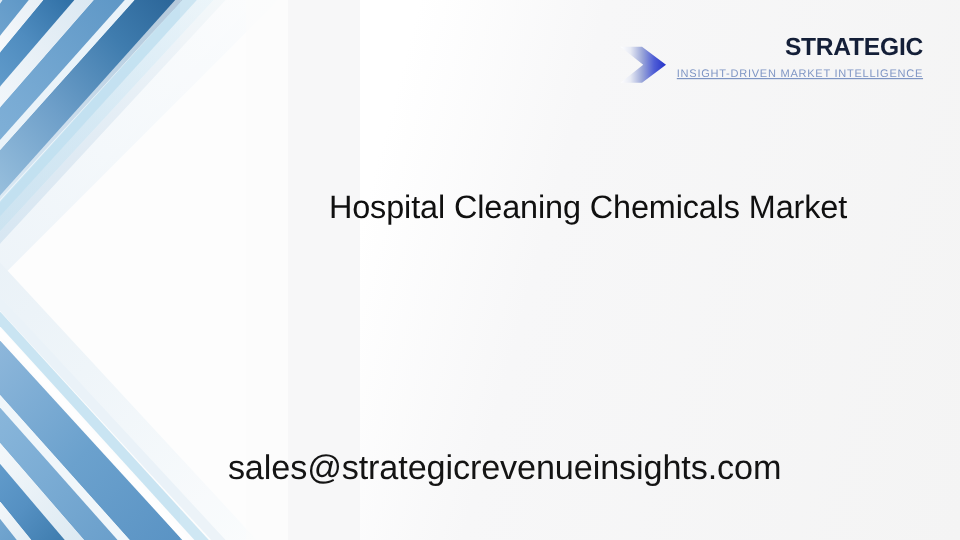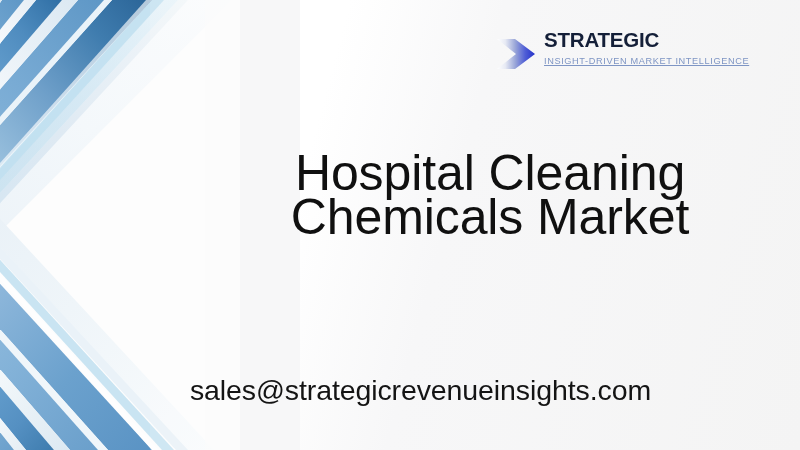--- a/index.html
+++ b/index.html
@@ -36,26 +36,27 @@
     height: 450px;
     overflow: hidden;
   }
   .chev-art svg {
     display: block;
   }
 
   
   .logo {
     position: absolute;
-    left: 495px;
+    left: 515px;
     top: 28px;
     width: 232px;
     height: 62px;
     display: flex;
     align-items: flex-start;
+    text-align: right;
   }
   .logo-mark {
     width: 46px;
     height: 46px;
     flex: 0 0 auto;
     margin-top: 3px;
   }
   .logo-text {
     margin-left: 3px;
     padding-top: 1px;
@@ -81,21 +82,21 @@
   }
 
   
   .title {
     position: absolute;
     left: 0;
     right: 0;
     top: 151px;
     text-align: center;
     font-family: "Liberation Sans", sans-serif;
-    font-size: 50px;
+    font-size: 27px;
     line-height: 44px;
     color: #101010;
     letter-spacing: -0.1px;
     padding-left: 190px;
     padding-right: 10px;
     box-sizing: border-box;
   }
 
   
   .email {

